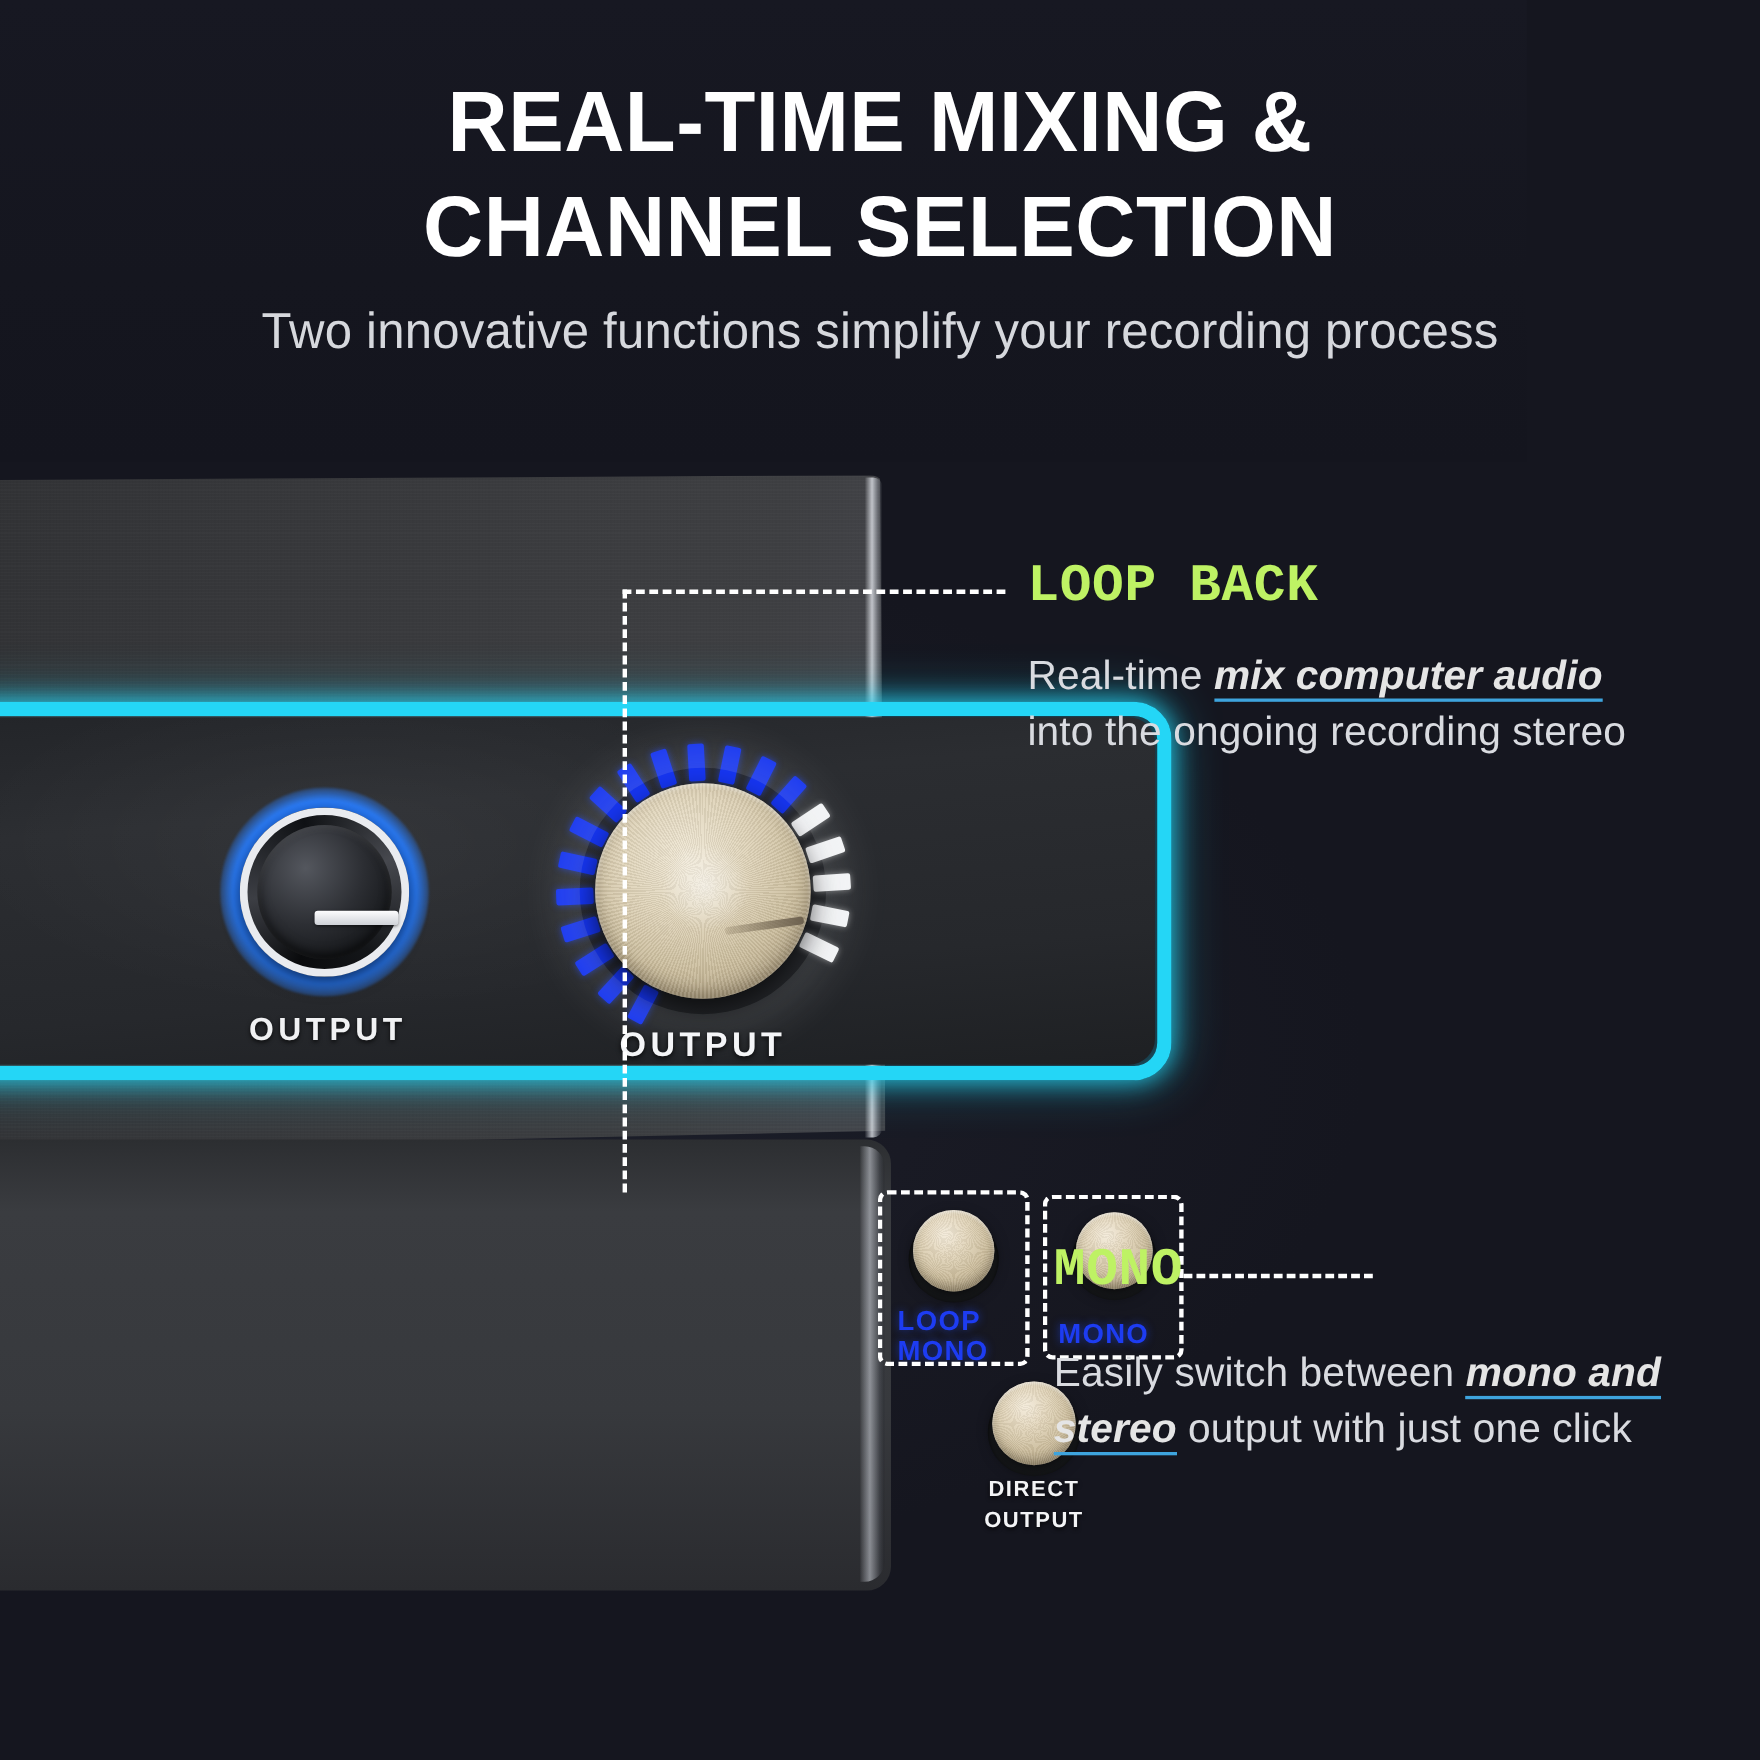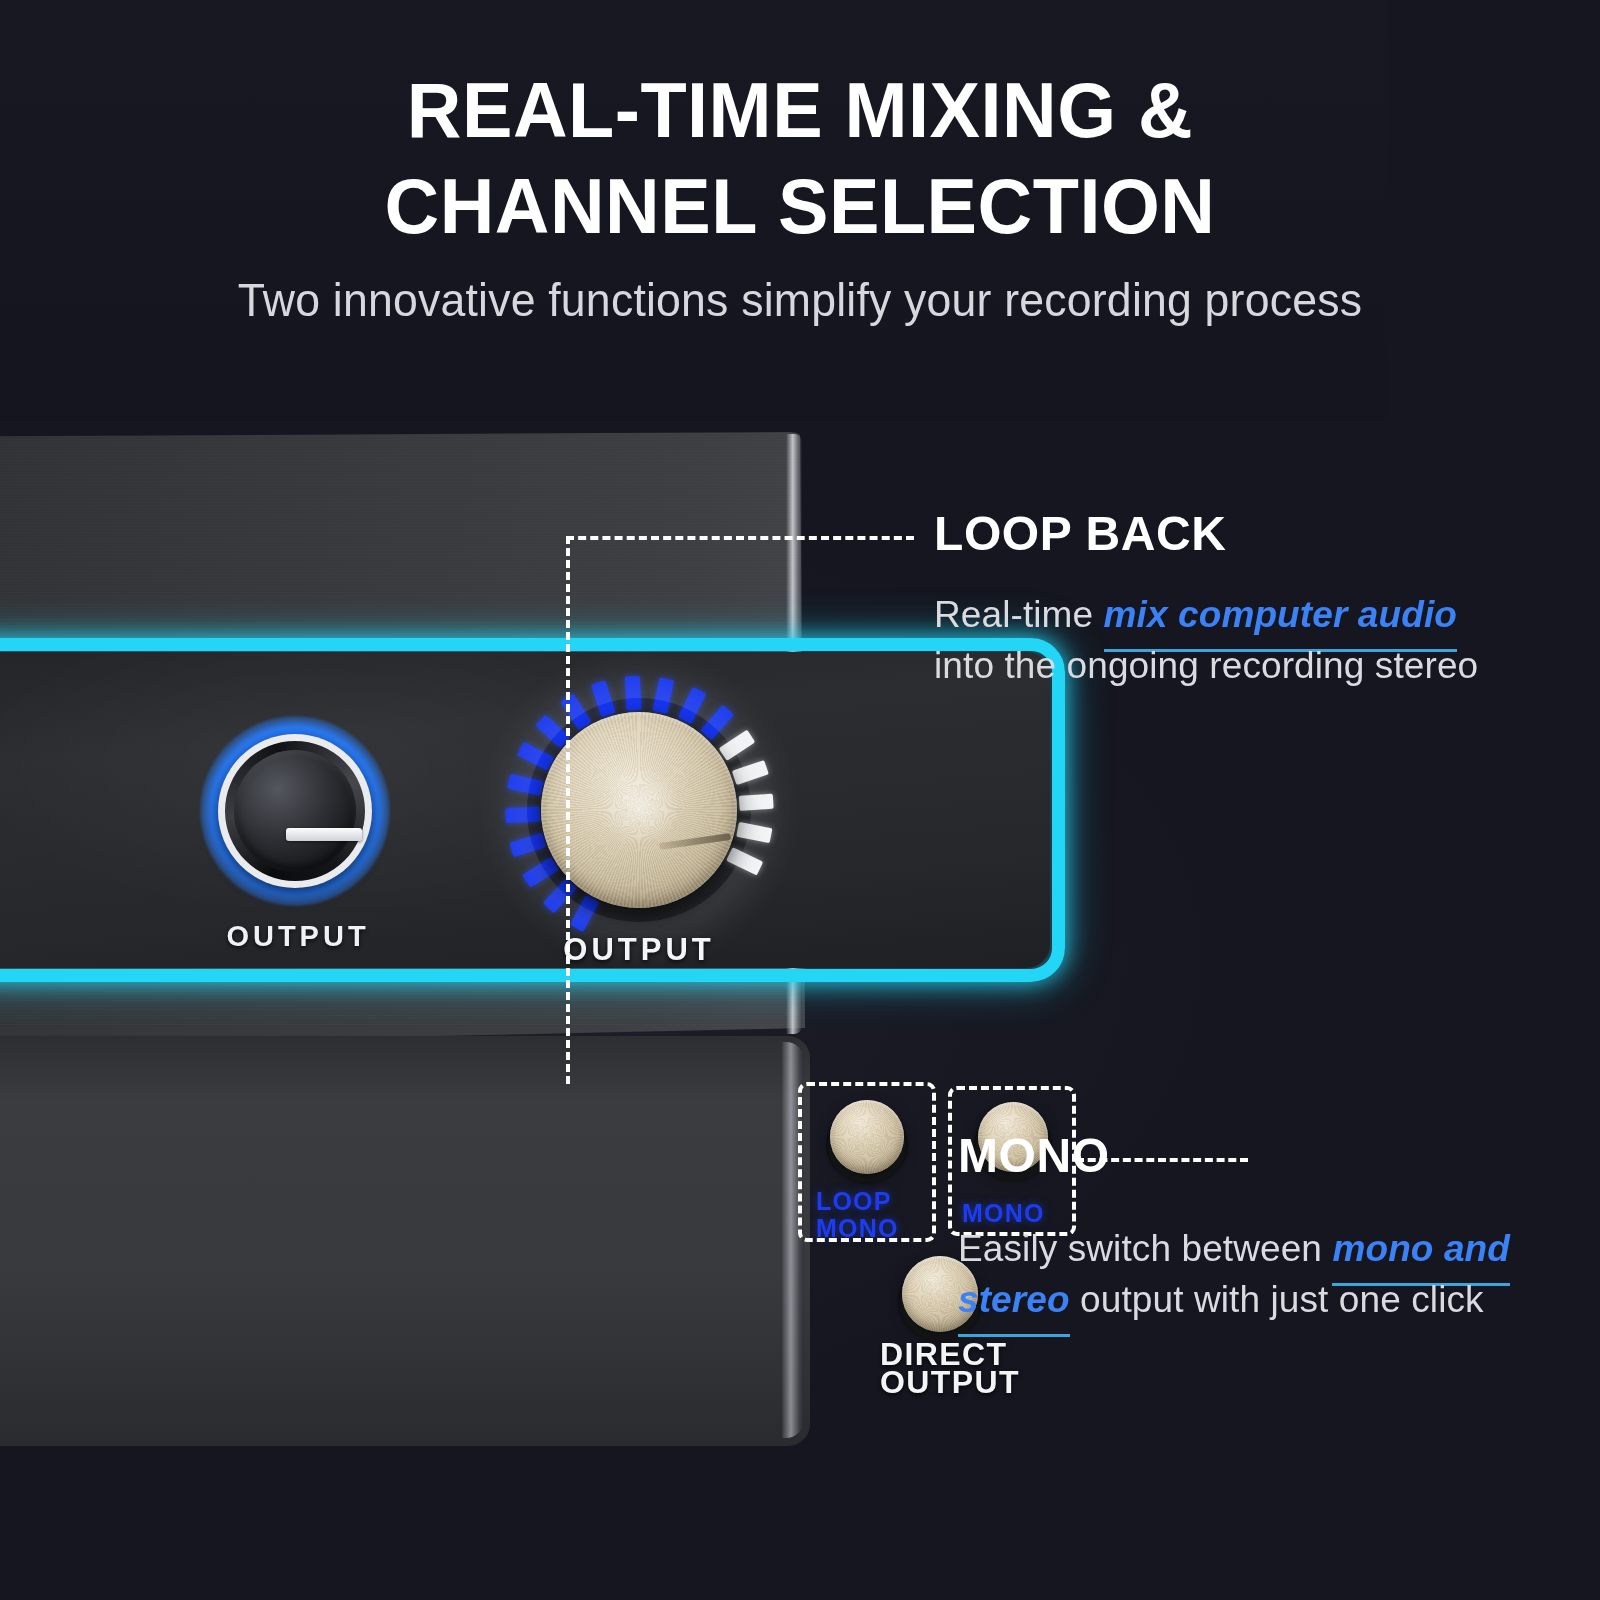--- a/index.html
+++ b/index.html
@@ -222,21 +222,21 @@
   #direct-btn      { left:902px; top:1256px; width:76px; height:76px; }
 
   .lbl-blue {
     position:absolute; color:#1d3cf2; font-size:25px; font-weight:700;
     letter-spacing:1.2px; line-height:27px; text-align:left;
     text-shadow:0 0 8px rgba(30,70,250,.55);
   }
   #lbl-loopback { left:816px; top:1188px; width:100px; }
   #lbl-mono     { left:962px; top:1200px; width:100px; }
   .lbl-white {
-    position:absolute; color:#f3f4f6; font-size:32px; font-weight:700;
+    position:absolute; color:#f3f4f6; font-size:20px; font-weight:700;
     letter-spacing:1.4px; line-height:28px; text-align:center;
     text-shadow:0 2px 4px rgba(0,0,0,.75);
   }
   #lbl-direct { left:880px; top:1340px; width:120px; }
 
   
   .dash-box {
     position:absolute; border:4px dashed #ffffff; border-radius:9px;
   }
   #dashbox-loopback { left:798px; top:1082px; width:138px; height:160px; }
@@ -247,30 +247,31 @@
   .lead-v { border-left:4px dashed #ffffff; }
   .lead-h { border-top:4px dashed #ffffff; }
 
   #lead-lb-v { left:566px; top:536px; height:548px; }
   #lead-lb-h { left:566px; top:536px; width:348px; }
   #lead-mono-h { left:1076px; top:1158px; width:172px; }
 
   
   .callout { position:absolute; }
   .co-title {
-    color:#ffffff; font-size:48px; font-weight:700; letter-spacing:.6px;
+    color:#bef264; font-size:48px; font-weight:700; letter-spacing:.6px;
     white-space:nowrap;
+    font-family:Liberation Mono, monospace;
   }
   .co-body {
     color:#d9dbe0; font-size:37px; font-weight:400; line-height:51px;
     letter-spacing:.1px;
   }
   .hl {
-    color:#3b82f6; font-weight:700; font-style:italic;
-    border-bottom:3px solid #3ea4dd; padding-bottom:14px;text-align:right;
+    color:#e5e5e5; font-weight:700; font-style:italic;
+    border-bottom:3px solid #3ea4dd; padding-bottom:1px;text-align:right;
   }
   #callout-loopback { left:934px; top:506px; width:560px; }
   #callout-loopback .co-body { margin-top:28px; }
   #callout-mono { left:958px; top:1128px; width:580px; }
   #callout-mono .co-body { margin-top:40px; }
 </style>
 </head>
 <body>
 
 <div id="stage">

